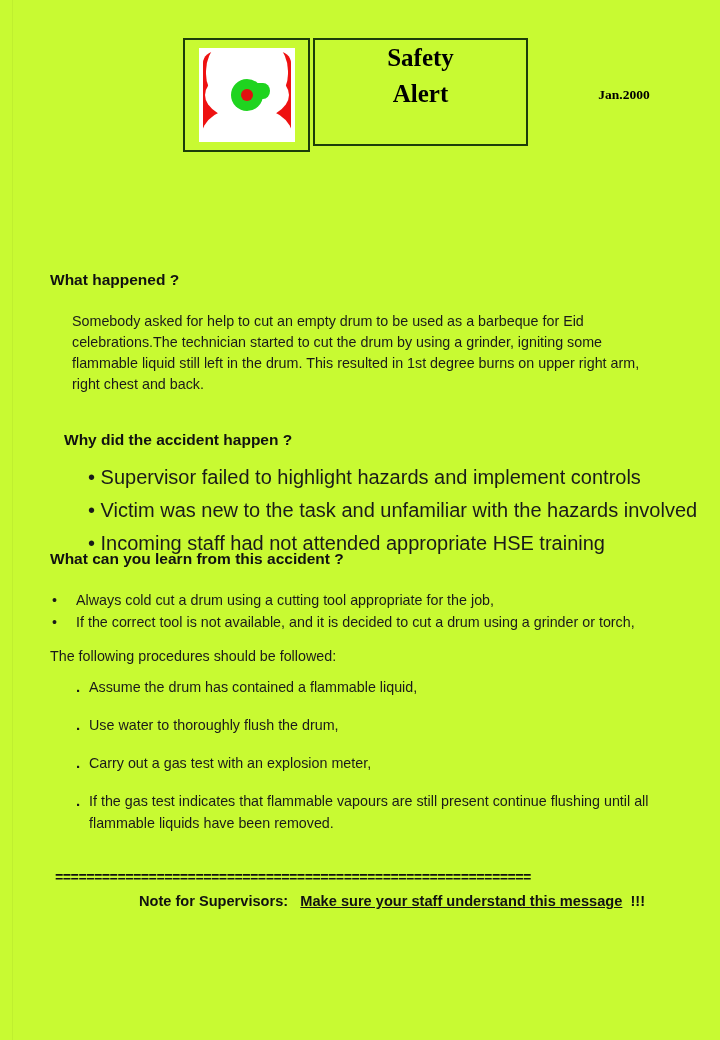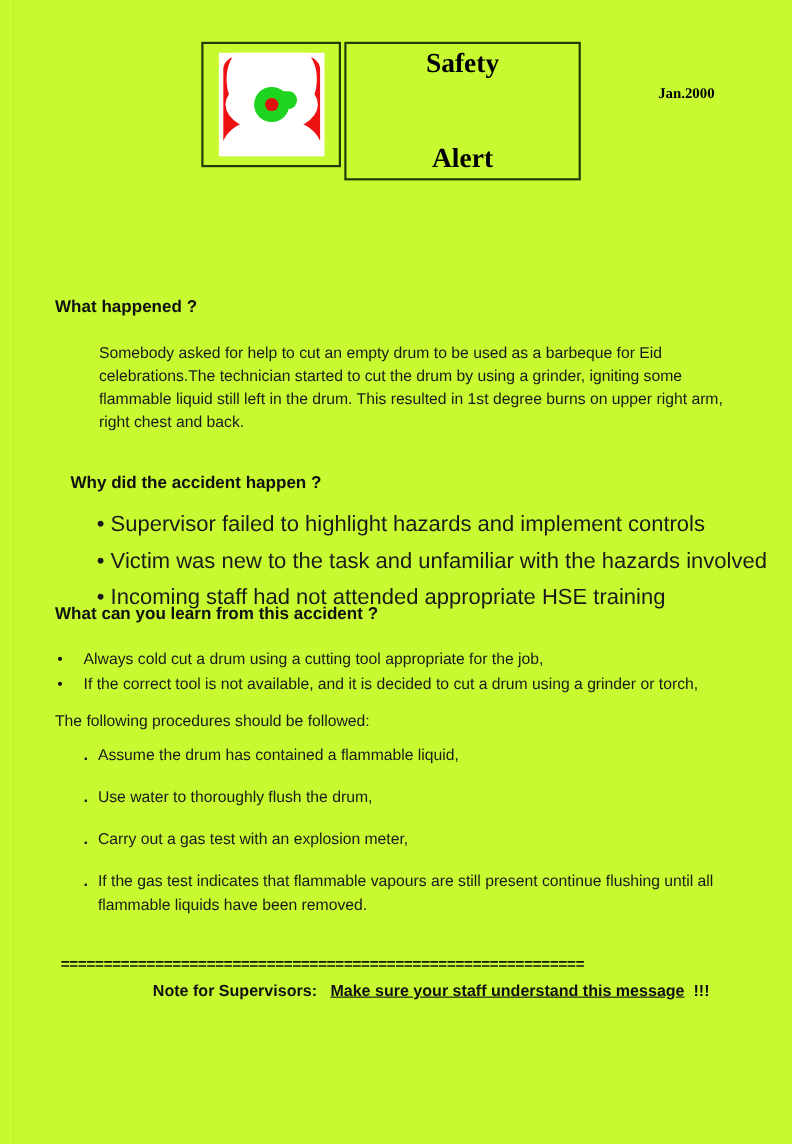--- a/index.html
+++ b/index.html
@@ -125,26 +125,26 @@
     transform: translate(-50%, -50%);
     width: 12px;
     height: 12px;
     background: #e01010;
     border-radius: 50%;
     z-index: 2;
   }
 
   .title-box {
     width: 215px;
-    height: 126px;
+    height: 108px;
     margin-left: 3px;
     display: flex;
     flex-direction: column;
     align-items: center;
-    justify-content: space-between;
+    justify-content: flex-start;
     font-family: "Liberation Serif", serif;
     font-weight: bold;
     font-size: 25px;
     line-height: 1.42;
     color: #000000;
   }
 
   .issue-block {
     position: absolute;
     left: 554px;
@@ -155,21 +155,21 @@
     color: #000000;
   }
   .issue-no {
     font-size: 23px;
     font-weight: bold;
     letter-spacing: 0.5px;
   }
   .issue-date {
     font-size: 13.5px;
     font-weight: bold;
-    margin-top: 13px;
+    margin-top: 23px;
   }
 
   
   .doc-title {
     position: absolute;
     left: 0;
     top: 190px;
     width: 710px;
     text-align: center;
     font-family: "Liberation Serif", serif;
@@ -186,21 +186,21 @@
     color: #111111;
   }
   .para {
     position: absolute;
     font-size: 14.3px;
     line-height: 1.48;
     color: #1a1a1a;
   }
 
   #sec1-heading { left: 50px; top: 271px; }
-  #sec1-body    { left: 72px; top: 311px; width: 576px; margin-left: 18px; }
+  #sec1-body    { left: 72px; top: 311px; width: 576px; }
 
   #sec2-heading { left: 64px; top: 431px; }
   #sec2-list    { left: 88px; top: 461px; width: 560px; }
   #sec2-list .li {
     font-size: 20px;
     line-height: 1.66;
     white-space: nowrap;
   }
 
   #sec3-heading { left: 50px; top: 550px; }

